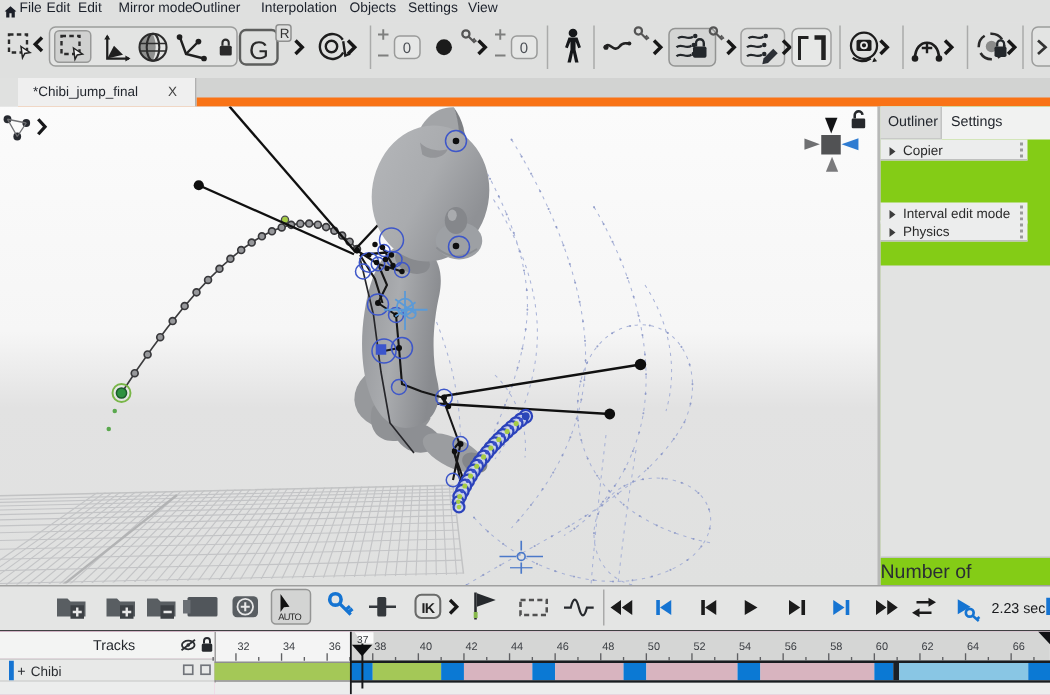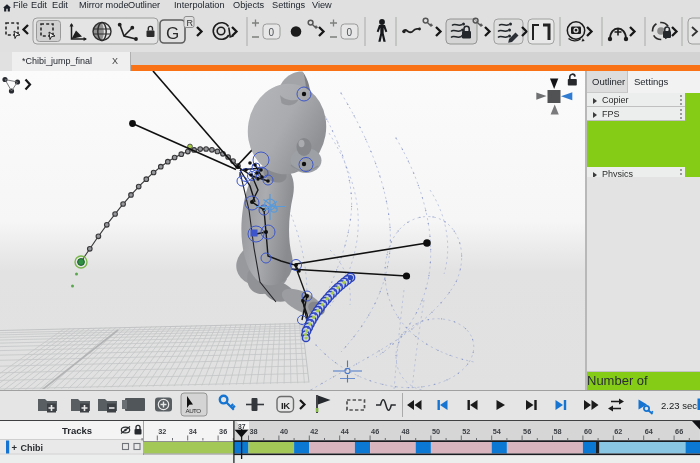--- a/index.html
+++ b/index.html
@@ -7,21 +7,21 @@
 #app{position:absolute;left:0;top:0;width:700px;height:463px;}
 .abs{position:absolute;}
 #menubar{left:0;top:0;width:700px;height:15px;background:#dfe0df;font-size:9.2px;color:#1b202a;}
 #menubar span{position:absolute;top:0;}
 #toolbar{left:0;top:15px;width:700px;height:37px;background:#dfe0df;}
 #tabbar{left:12px;top:52px;width:700px;height:19px;background:#d2d3d2;border-bottom:6px solid #f97316;}
 #tab1{left:0;top:0px;width:119px;height:19px;background:#efefef;border-right:1px solid #b0b0b0;font-size:9px;color:#23272e;}
 #viewport{left:0;top:71px;width:585px;height:319px;}
 #rpanel{left:587px;top:71px;width:113px;height:319px;background:#84cc16;}
 #playbar{left:0;top:390px;width:700px;height:31px;background:#e4e5e4;border-top:1px solid #9fa09f;border-bottom:1.5px solid #3f4042;padding-left:38px;}
-#timeline{left:0;top:421px;width:700px;height:42px;background:#f9a8d4;font-weight:bold;}
+#timeline{left:0;top:421px;width:700px;height:42px;background:#f9a8d4;}
 .prow{position:absolute;left:0;width:98px;height:14px;background:#eceded;border-bottom:1px solid #bfc0bf;font-size:9px;color:#2a2a2a;}
 .prow .tri{position:absolute;left:6px;top:4.5px;width:0;height:0;border-left:4.5px solid #3c3c3c;border-top:3px solid transparent;border-bottom:3px solid transparent;}
 .prow .lbl{position:absolute;left:15px;top:1.5px;}
 .prow .dots{position:absolute;right:3px;top:2px;height:10px;border-left:2px dotted #9a9a9a;}
 </style></head>
 <body>
 <div id="app">
 <div id="menubar" class="abs">
 <svg class="abs" style="left:3px;top:4px" width="8" height="8" viewBox="0 0 10 10">
         <path d="M5 0.2 L10 4.6 L8.6 4.6 L8.6 9.5 L5.9 9.5 L5.9 6 L4.1 6 L4.1 9.5 L1.4 9.5 L1.4 4.6 L0 4.6 Z" fill="#1b1f28"></path>
@@ -484,26 +484,26 @@
 <div class="abs" style="left:-2px;top:0;width:2px;height:319px;background:#b7b8b7"></div>
 <div class="abs" style="left:0;top:0;width:113px;height:22px;background:#f1f2f1"></div>
 <div class="abs" style="left:0;top:0;width:41px;height:22px;background:#dcdddc;border-right:1px solid #c2c3c2;border-bottom:1px solid #c8c9c8"></div>
 <div class="abs" style="left:5px;top:5px;font-size:9.5px;color:#23272e">Outliner</div>
 <div class="abs" style="left:47px;top:5px;font-size:9.5px;color:#23272e">Settings</div>
 <div class="prow" style="top:22px">
         <div class="tri"></div>
         <div class="lbl">Copier</div>
         <div class="dots"></div>
       </div>
-<div class="prow" style="top:36px">
+<div class="prow" style="top:64px">
         <div class="tri"></div>
-        <div class="lbl">FPS</div>
+        <div class="lbl">Interval edit mode</div>
         <div class="dots"></div>
       </div>
-<div class="prow" style="top:96px">
+<div class="prow" style="top:76px">
         <div class="tri"></div>
         <div class="lbl">Physics</div>
         <div class="dots"></div>
       </div>
 
 <div class="abs" style="left:0;top:106px;width:113px;height:195px;background:#e2e3e2;border-bottom:1px solid #c2c3c2"></div>
 <div class="abs" style="right:2px;top:302px;font-size:13px;color:#2a2e34">Number of selected objects</div>
 </div>
 <div id="playbar" class="abs">
 <svg width="700" height="29" viewBox="0 391 700 29" style="display:block">

